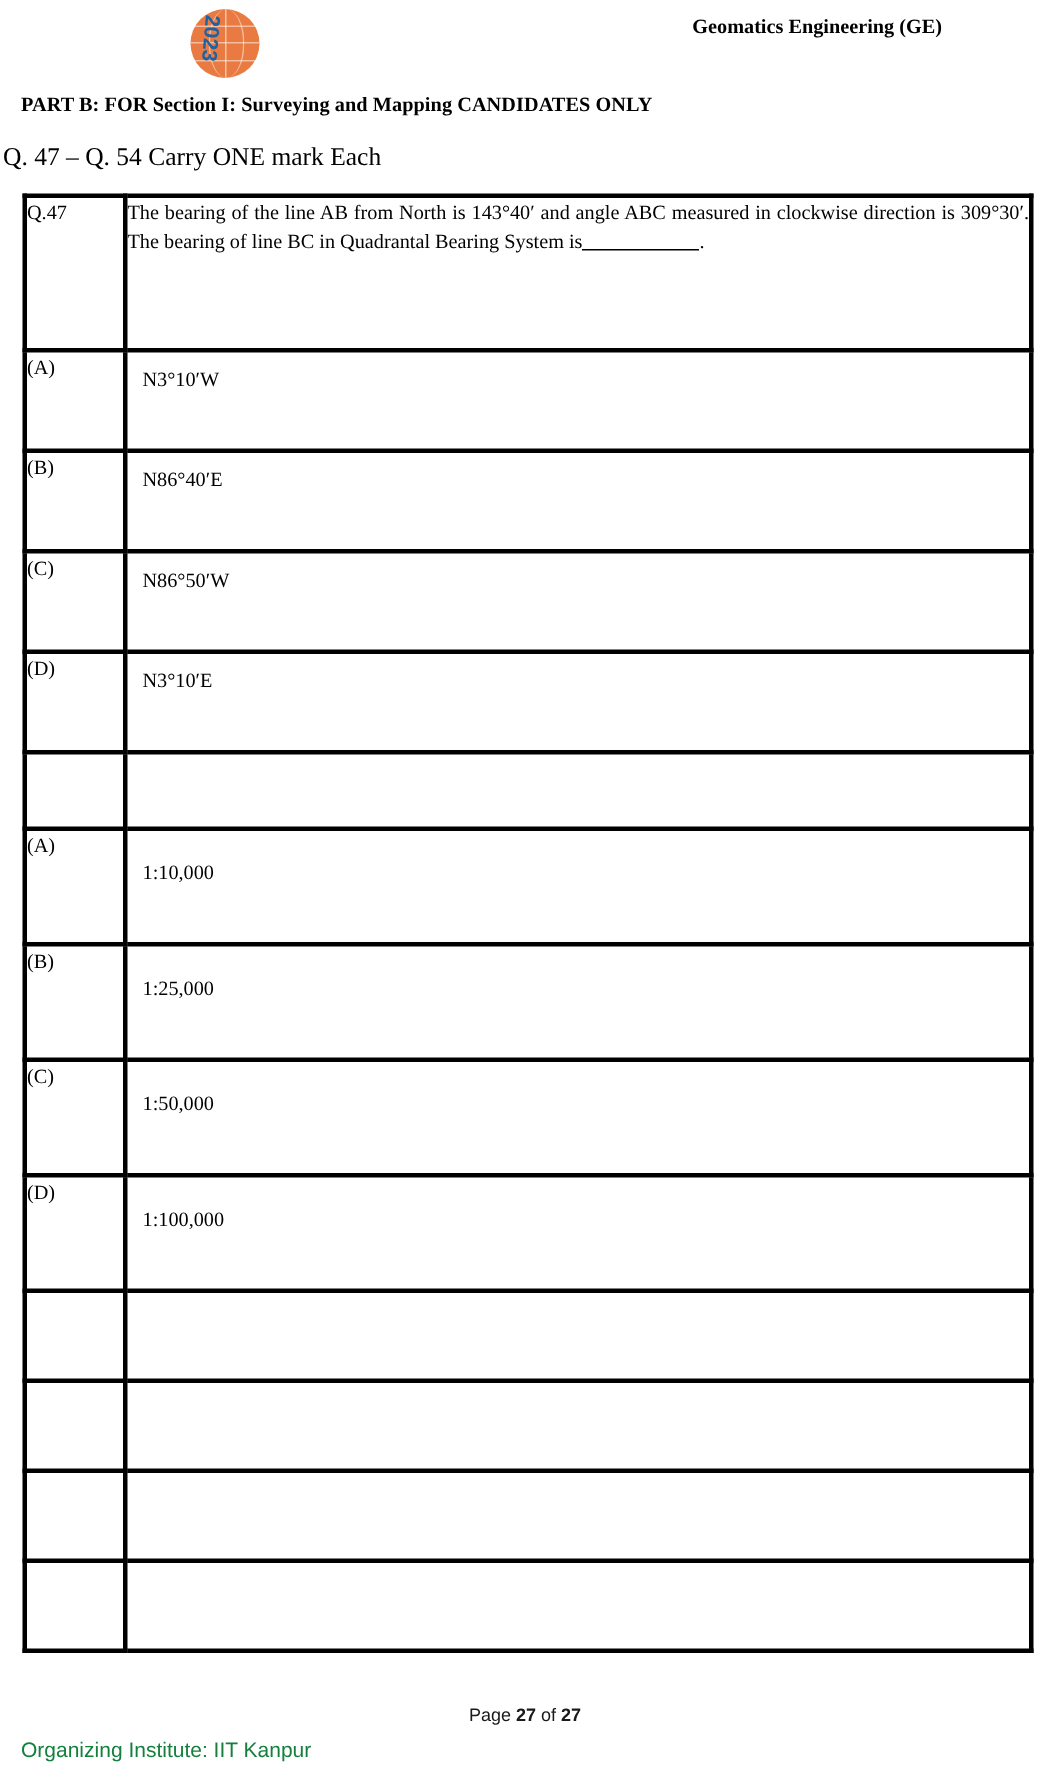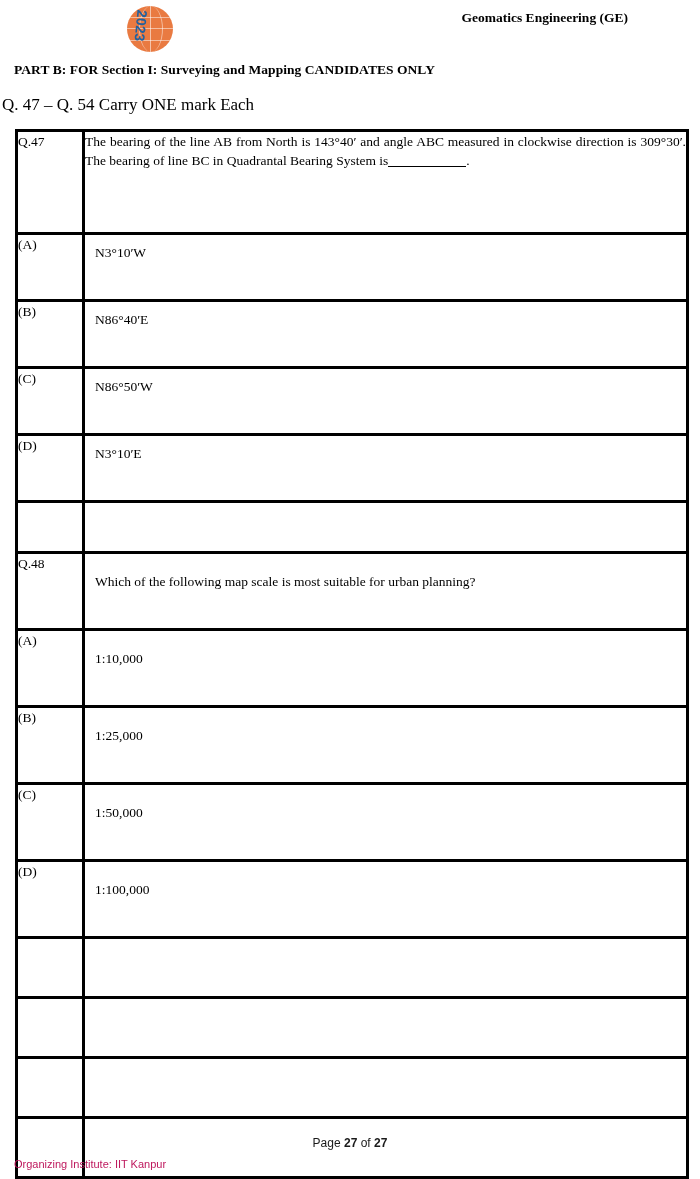--- a/index.html
+++ b/index.html
@@ -161,22 +161,22 @@
     text-align: center;
     font-family: "Liberation Sans", sans-serif;
     font-size: 12px;
     color: #1a1a1a;
   }
   .footer-page b { font-weight: bold; }
   .footer-org {
     position: absolute;
     left: 14px; top: 1158px;
     font-family: "Liberation Sans", sans-serif;
-    font-size: 11px;
-    color: #be185d;
+    font-size: 14px;
+    color: #15803d;
   }
 </style>
 </head>
 <body>
 
 <div class="page-header">
   <div class="logo">
     <div class="globe">
       <span class="meridian"></span>
       <span class="meridian m2"></span>
@@ -221,24 +221,20 @@
     <tr class="row-opt">
       <td class="cell-label">(D)</td>
       <td class="cell-body opt">N3°10′E</td>
     </tr>
 
     <tr class="row-spacer">
       <td class="cell-label"></td>
       <td class="cell-body"></td>
     </tr>
 
-    <tr class="row-q48">
-      <td class="cell-label">Q.48</td>
-      <td class="cell-body opt-low">Which of the following map scale is most suitable for urban planning?</td>
-    </tr>
 
     <tr class="row-opt48">
       <td class="cell-label">(A)</td>
       <td class="cell-body opt-low">1:10,000</td>
     </tr>
     <tr class="row-opt48">
       <td class="cell-label">(B)</td>
       <td class="cell-body opt-low">1:25,000</td>
     </tr>
     <tr class="row-opt48">

